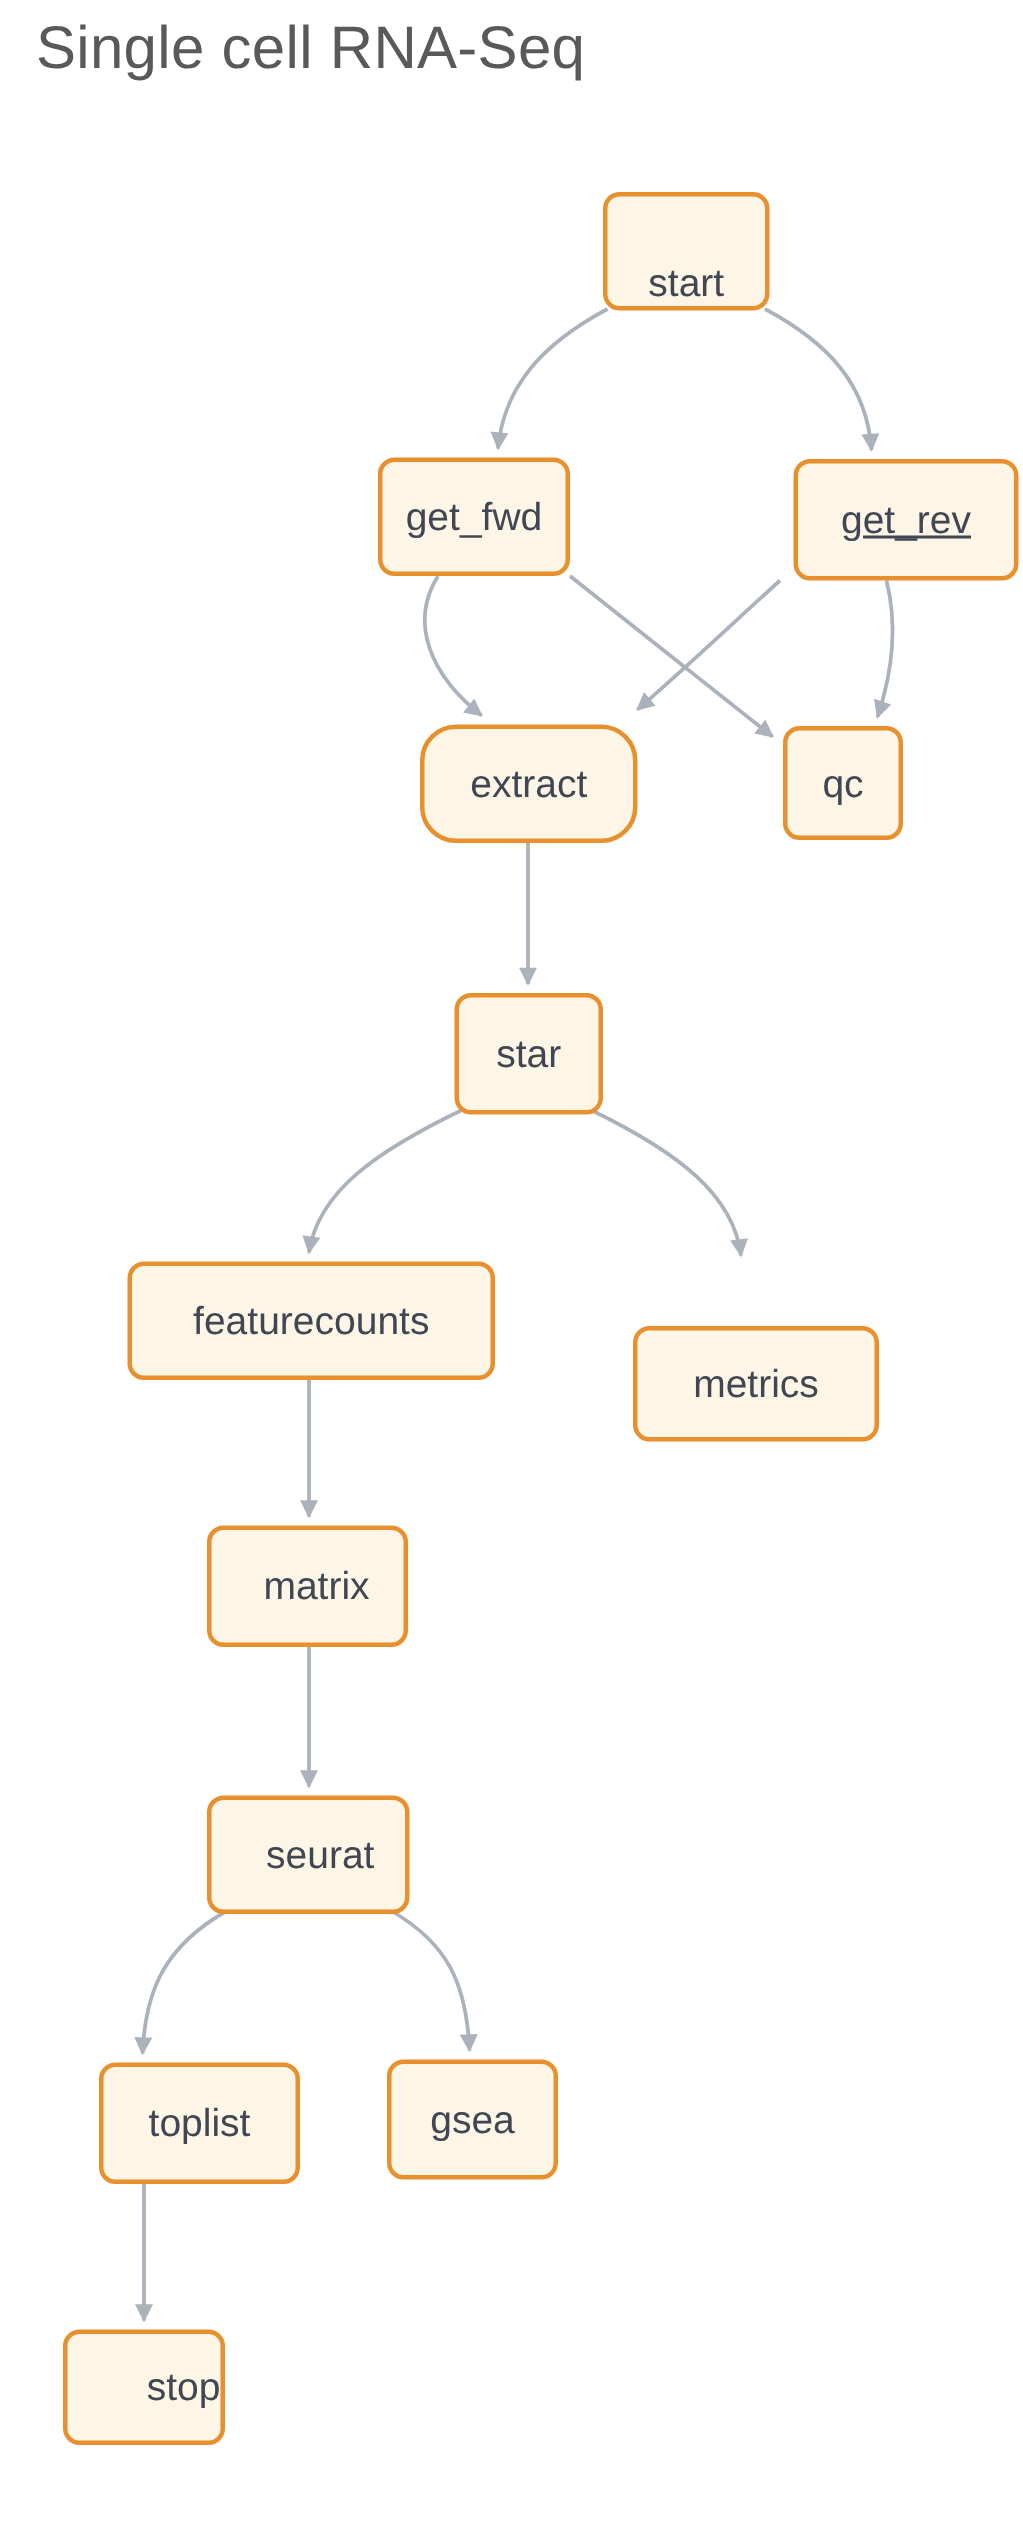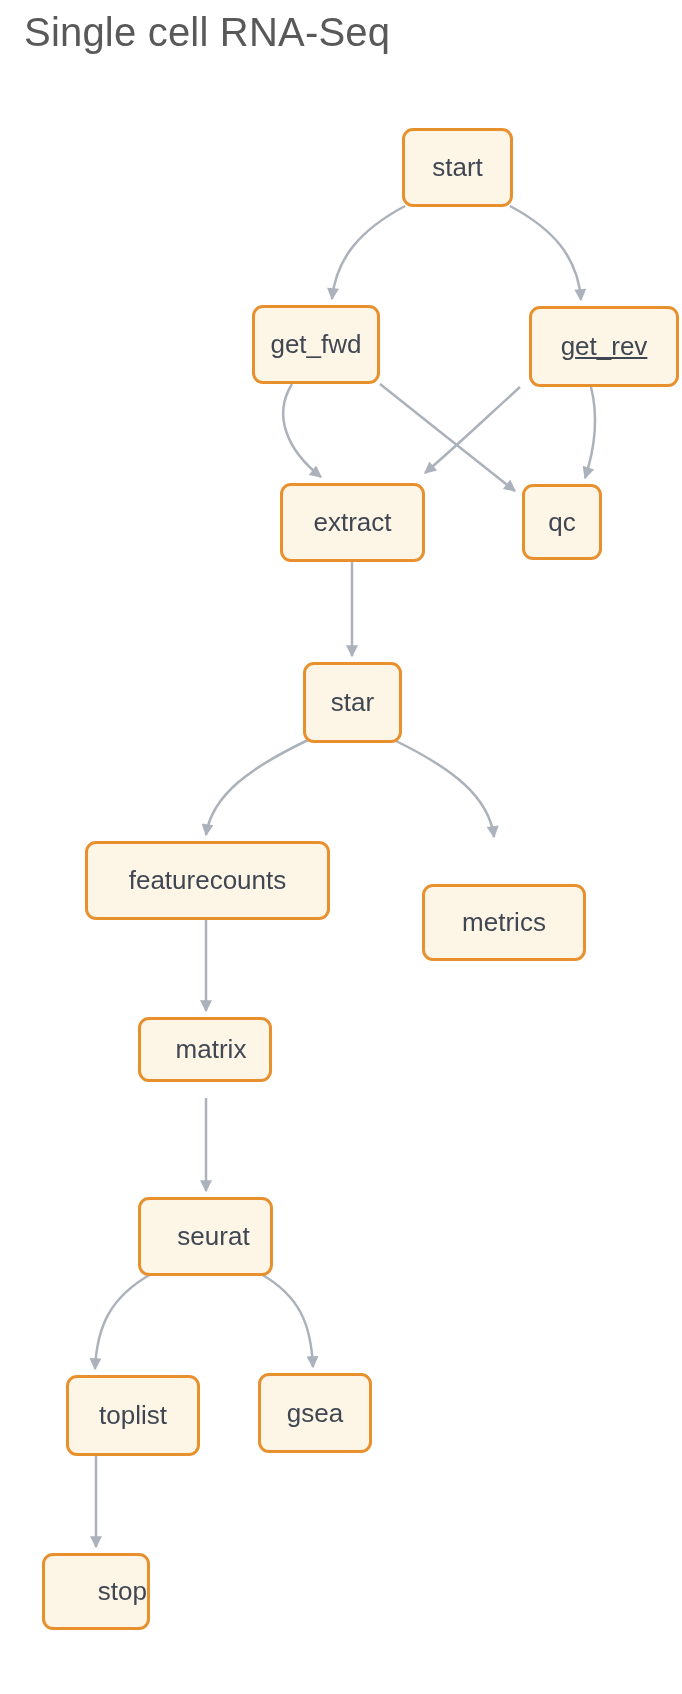--- a/index.html
+++ b/index.html
@@ -79,45 +79,45 @@
       <path d="M591,387 C599,419 594,451 585,478" class="edge" marker-end="url(#arrow)"></path>
       <path d="M352,562 L352,656" class="edge" marker-end="url(#arrow)"></path>
       <path d="M308,740 C252,767 212,794 206,835" class="edge" marker-end="url(#arrow)"></path>
       <path d="M396,741 C451,768 489,796 494,837" class="edge" marker-end="url(#arrow)"></path>
       <path d="M206,920 L206,1011" class="edge" marker-end="url(#arrow)"></path>
       <path d="M206,1098 L206,1191" class="edge" marker-end="url(#arrow)"></path>
       <path d="M151,1274 C111,1297 97,1325 95,1369" class="edge" marker-end="url(#arrow)"></path>
       <path d="M261,1274 C299,1296 311,1323 313,1367" class="edge" marker-end="url(#arrow)"></path>
       <path d="M96,1456 L96,1547" class="edge" marker-end="url(#arrow)"></path>
     </svg>
-    <div class="node" style="left: 402px; top: 128px; width: 111px; height: 79px;">
+    <div class="node" style="left: 402px; top: 128px; width: 111px; height: 79px; align-items: flex-end;">
       <span>start</span>
     </div>
     <div class="node" style="left: 252px; top: 305px; width: 128px; height: 79px;">
       <span>get_fwd</span>
     </div>
     <div class="node" style="left: 529px; top: 306px; width: 150px; height: 81px; text-decoration: underline;">
       <span>get_rev</span>
     </div>
-    <div class="node" style="left: 280px; top: 483px; width: 145px; height: 79px;">
+    <div class="node" style="left: 280px; top: 483px; width: 145px; height: 79px; border-radius: 24px;">
       <span>extract</span>
     </div>
     <div class="node" style="left: 522px; top: 484px; width: 80px; height: 76px;">
       <span>qc</span>
     </div>
     <div class="node" style="left: 303px; top: 662px; width: 99px; height: 81px;">
       <span>star</span>
     </div>
     <div class="node" style="left: 85px; top: 841px; width: 245px; height: 79px;">
       <span>featurecounts</span>
     </div>
     <div class="node" style="left: 422px; top: 884px; width: 164px; height: 77px;">
       <span>metrics</span>
     </div>
-    <div class="node" style="left: 138px; top: 1017px; width: 134px; height: 65px; padding-left: 12px;">
+    <div class="node" style="left: 138px; top: 1017px; width: 134px; height: 81px; padding-left: 12px;">
       <span>matrix</span>
     </div>
     <div class="node" style="left: 138px; top: 1197px; width: 135px; height: 79px; padding-left: 16px;">
       <span>seurat</span>
     </div>
     <div class="node" style="left: 29px; top: 1375px; width: 134px; height: 81px; margin-left: 37px;">
       <span>toplist</span>
     </div>
     <div class="node" style="left: 258px; top: 1373px; width: 114px; height: 80px;">
       <span>gsea</span>

